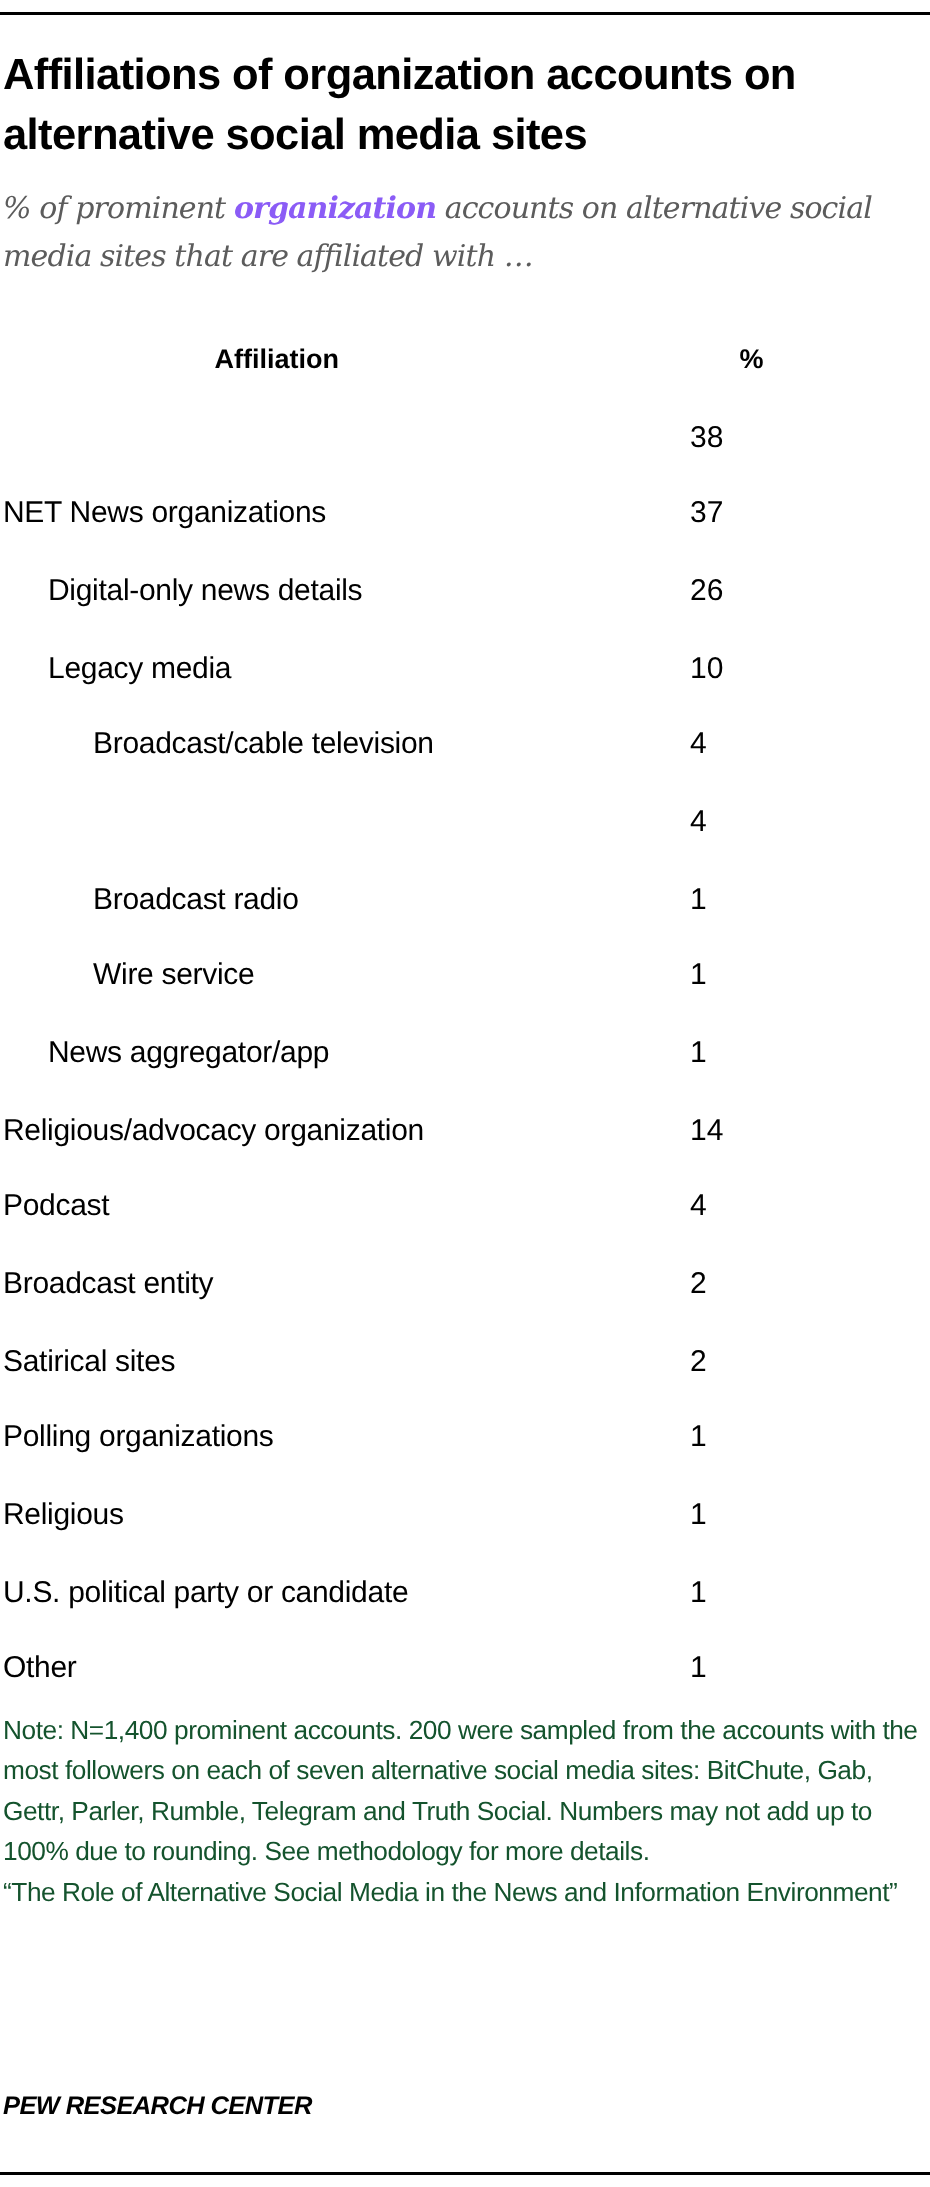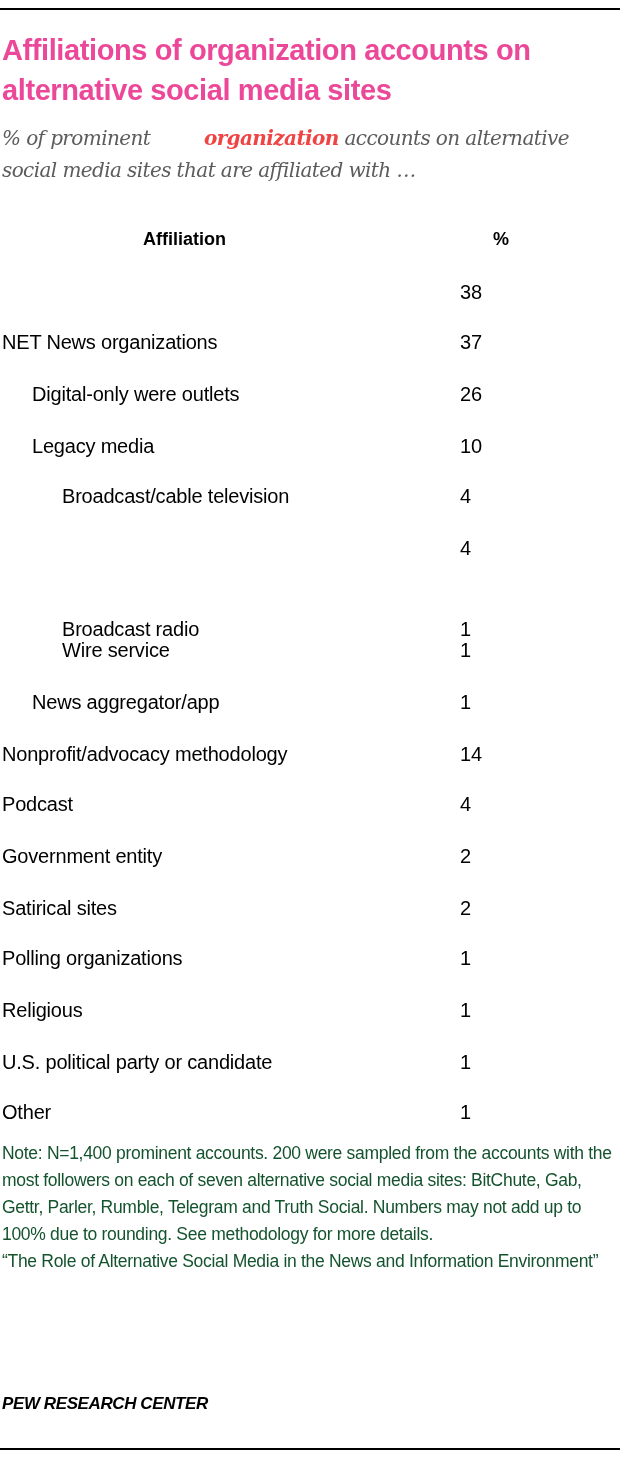--- a/index.html
+++ b/index.html
@@ -1,22 +1,22 @@
 <!DOCTYPE html>
 <html><head>
 <meta charset="utf-8">
 <style>
   html, body { margin: 0; padding: 0; background: #ffffff; }
   body { width: 620px; height: 1458px; position: relative; overflow: hidden; font-family: "Liberation Sans", sans-serif; color: #000; }
   .rule { position: absolute; left: 0; width: 620px; height: 2px; background: #000; }
   .rule.top { top: 8px; }
   .rule.bottom { top: 1448px; }
-  .title { position: absolute; left: 2px; top: 30px; width: 610px; font-family: "Liberation Sans", sans-serif; font-weight: bold; font-size: 29px; line-height: 40px; letter-spacing: -0.4px; color: #ec4899; }
+  .title { position: absolute; left: 2px; top: 30px; width: 610px; font-family: "Liberation Sans", sans-serif; font-weight: bold; font-size: 29px; line-height: 40px; letter-spacing: -0.4px; color: #000000; }
   .subtitle { position: absolute; left: 2px; top: 122px; width: 610px; font-family: "DejaVu Serif", serif; font-style: italic; font-size: 20px; line-height: 32px; color: #5c5c5c; letter-spacing: -0.6px; }
-  .subtitle b { font-weight: bold; color: #ef4444; margin-left: 48px; }
+  .subtitle b { font-weight: bold; color: #8b5cf6; }
   .hdr { position: absolute; top: 229px; font-weight: bold; font-size: 18px; text-align: center; }
   .hdr.aff { left: 143px; }
   .hdr.pct { left: 493px; }
   .row { position: absolute; left: 0; width: 620px; height: 26px; font-size: 20px; line-height: 26px; }
   .row .label { position: absolute; top: 0; white-space: nowrap; letter-spacing: -0.2px; }
   .row .val { position: absolute; left: 460px; width: 52px; top: 0; text-align: left; }
   .note { position: absolute; left: 2px; top: 1140px; width: 615px; font-size: 17.5px; line-height: 27px; color: #14532d; letter-spacing: -0.3px; }
   .brand { position: absolute; left: 2px; top: 1394px; font-weight: bold; font-size: 17px; letter-spacing: -0.4px; color: #000; font-style: italic; }
 </style>
 </head>
@@ -33,56 +33,56 @@
 
 <div>
   <div class="row" style="top:279px">
     <span class="val">38</span>
   </div>
   <div class="row" style="top:329px">
     <span class="label" style="left:2px">NET News organizations</span>
     <span class="val">37</span>
   </div>
   <div class="row" style="top:381px">
-    <span class="label" style="left:32px">Digital-only were outlets</span>
+    <span class="label" style="left:32px">Digital-only news details</span>
     <span class="val">26</span>
   </div>
   <div class="row" style="top:433px">
     <span class="label" style="left:32px">Legacy media</span>
     <span class="val">10</span>
   </div>
   <div class="row" style="top:483px">
     <span class="label" style="left:62px">Broadcast/cable television</span>
     <span class="val">4</span>
   </div>
   <div class="row" style="top:535px">
     <span class="val">4</span>
   </div>
-  <div class="row" style="top:616px">
+  <div class="row" style="top:587px">
     <span class="label" style="left:62px">Broadcast radio</span>
     <span class="val">1</span>
   </div>
   <div class="row" style="top:637px">
     <span class="label" style="left:62px">Wire service</span>
     <span class="val">1</span>
   </div>
   <div class="row" style="top:689px">
     <span class="label" style="left:32px">News aggregator/app</span>
     <span class="val">1</span>
   </div>
   <div class="row" style="top:741px">
-    <span class="label" style="left:2px">Nonprofit/advocacy methodology</span>
+    <span class="label" style="left:2px">Religious/advocacy organization</span>
     <span class="val">14</span>
   </div>
   <div class="row" style="top:791px">
     <span class="label" style="left:2px">Podcast</span>
     <span class="val">4</span>
   </div>
   <div class="row" style="top:843px">
-    <span class="label" style="left:2px">Government entity</span>
+    <span class="label" style="left:2px">Broadcast entity</span>
     <span class="val">2</span>
   </div>
   <div class="row" style="top:895px">
     <span class="label" style="left:2px">Satirical sites</span>
     <span class="val">2</span>
   </div>
   <div class="row" style="top:945px">
     <span class="label" style="left:2px">Polling organizations</span>
     <span class="val">1</span>
   </div>

